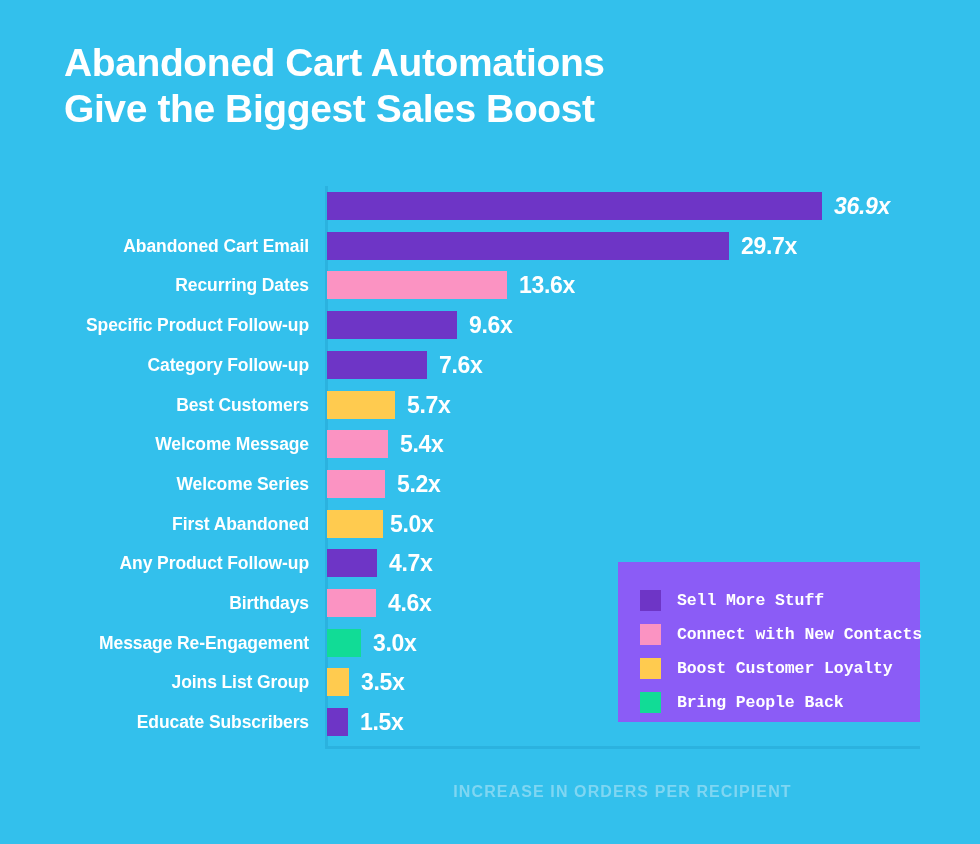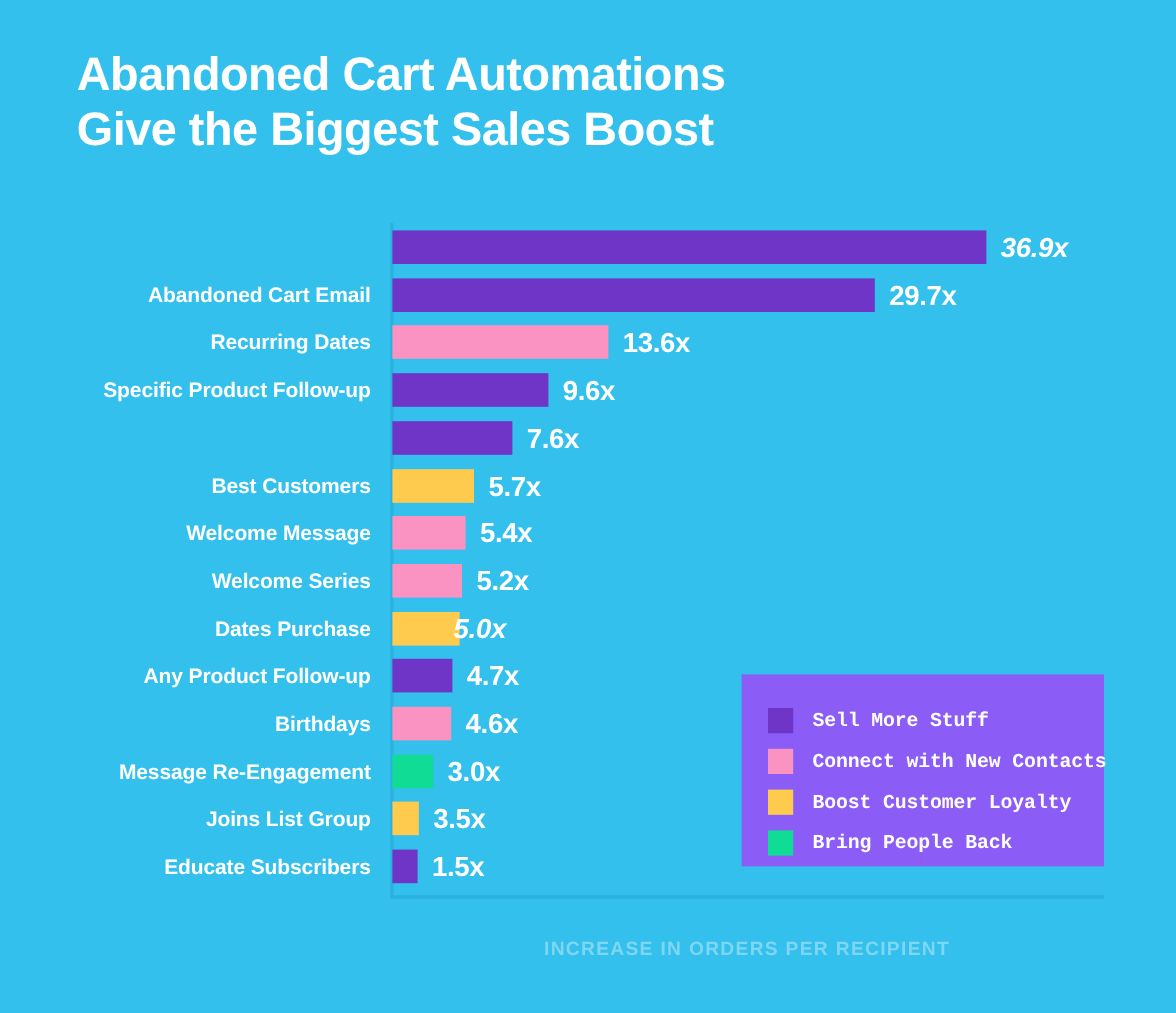--- a/index.html
+++ b/index.html
@@ -182,42 +182,43 @@
           <div class="cat-label">Recurring Dates</div>
           <div class="bar" style="width: 180px; background: rgb(251, 147, 194);"></div>
           <div class="bar-value" style="left: 519px;">13.6x</div>
         </div>
         <div class="bar-row" style="top: 310.1px;">
           <div class="cat-label">Specific Product Follow-up</div>
           <div class="bar" style="width: 130px; background: rgb(110, 53, 198);"></div>
           <div class="bar-value" style="left: 469px;">9.6x</div>
         </div>
         <div class="bar-row" style="top: 349.8px;">
+          <div class="cat-label">Category Follow-up</div>
           <div class="bar" style="width: 100px; background: rgb(110, 53, 198);"></div>
           <div class="bar-value" style="left: 439px;">7.6x</div>
         </div>
         <div class="bar-row" style="top: 389.5px;">
           <div class="cat-label">Best Customers</div>
           <div class="bar" style="width: 68px; background: rgb(255, 203, 79);"></div>
           <div class="bar-value" style="left: 407px;">5.7x</div>
         </div>
         <div class="bar-row" style="top: 429.2px;">
           <div class="cat-label">Welcome Message</div>
           <div class="bar" style="width: 61px; background: rgb(251, 147, 194);"></div>
           <div class="bar-value" style="left: 400px;">5.4x</div>
         </div>
         <div class="bar-row" style="top: 468.9px;">
           <div class="cat-label">Welcome Series</div>
           <div class="bar" style="width: 58px; background: rgb(251, 147, 194);"></div>
           <div class="bar-value" style="left: 397px;">5.2x</div>
         </div>
         <div class="bar-row" style="top: 508.6px;">
-          <div class="cat-label">Dates Purchase</div>
+          <div class="cat-label">First Abandoned</div>
           <div class="bar" style="width: 56px; background: rgb(255, 203, 79);"></div>
-          <div class="bar-value" style="left: 378px; font-style: italic;">5.0x</div>
+          <div class="bar-value" style="left: 390px;">5.0x</div>
         </div>
         <div class="bar-row" style="top: 548.3px;">
           <div class="cat-label">Any Product Follow-up</div>
           <div class="bar" style="width: 50px; background: rgb(110, 53, 198);"></div>
           <div class="bar-value" style="left: 389px;">4.7x</div>
         </div>
         <div class="bar-row" style="top: 588px;">
           <div class="cat-label">Birthdays</div>
           <div class="bar" style="width: 49px; background: rgb(251, 147, 194);"></div>
           <div class="bar-value" style="left: 388px;">4.6x</div>

